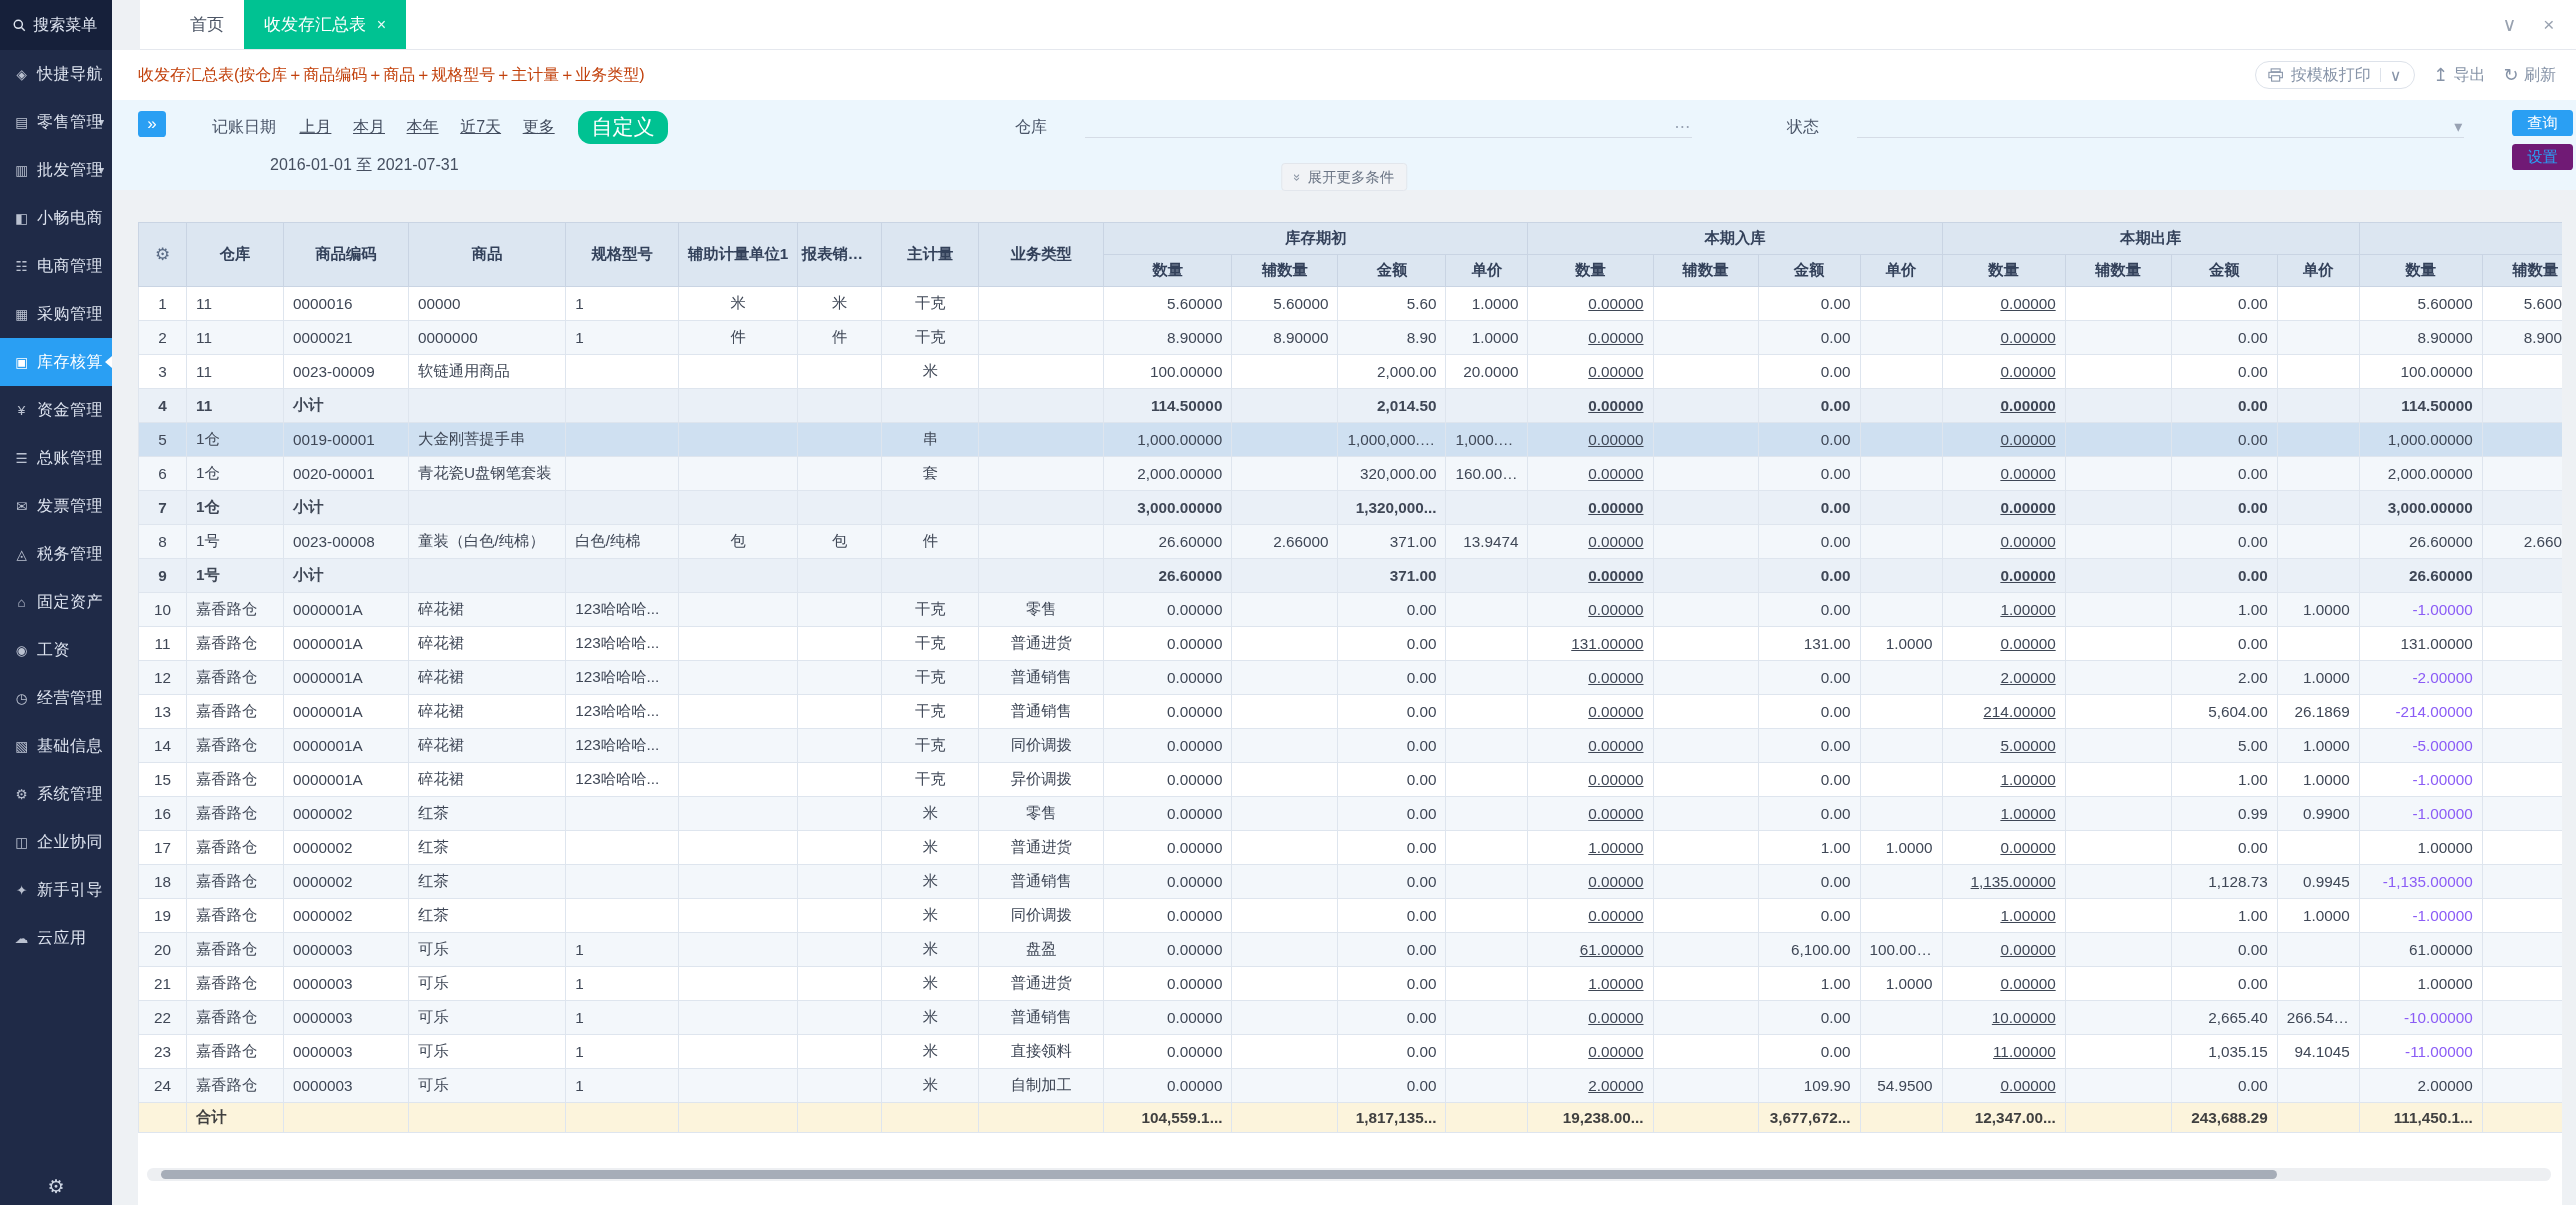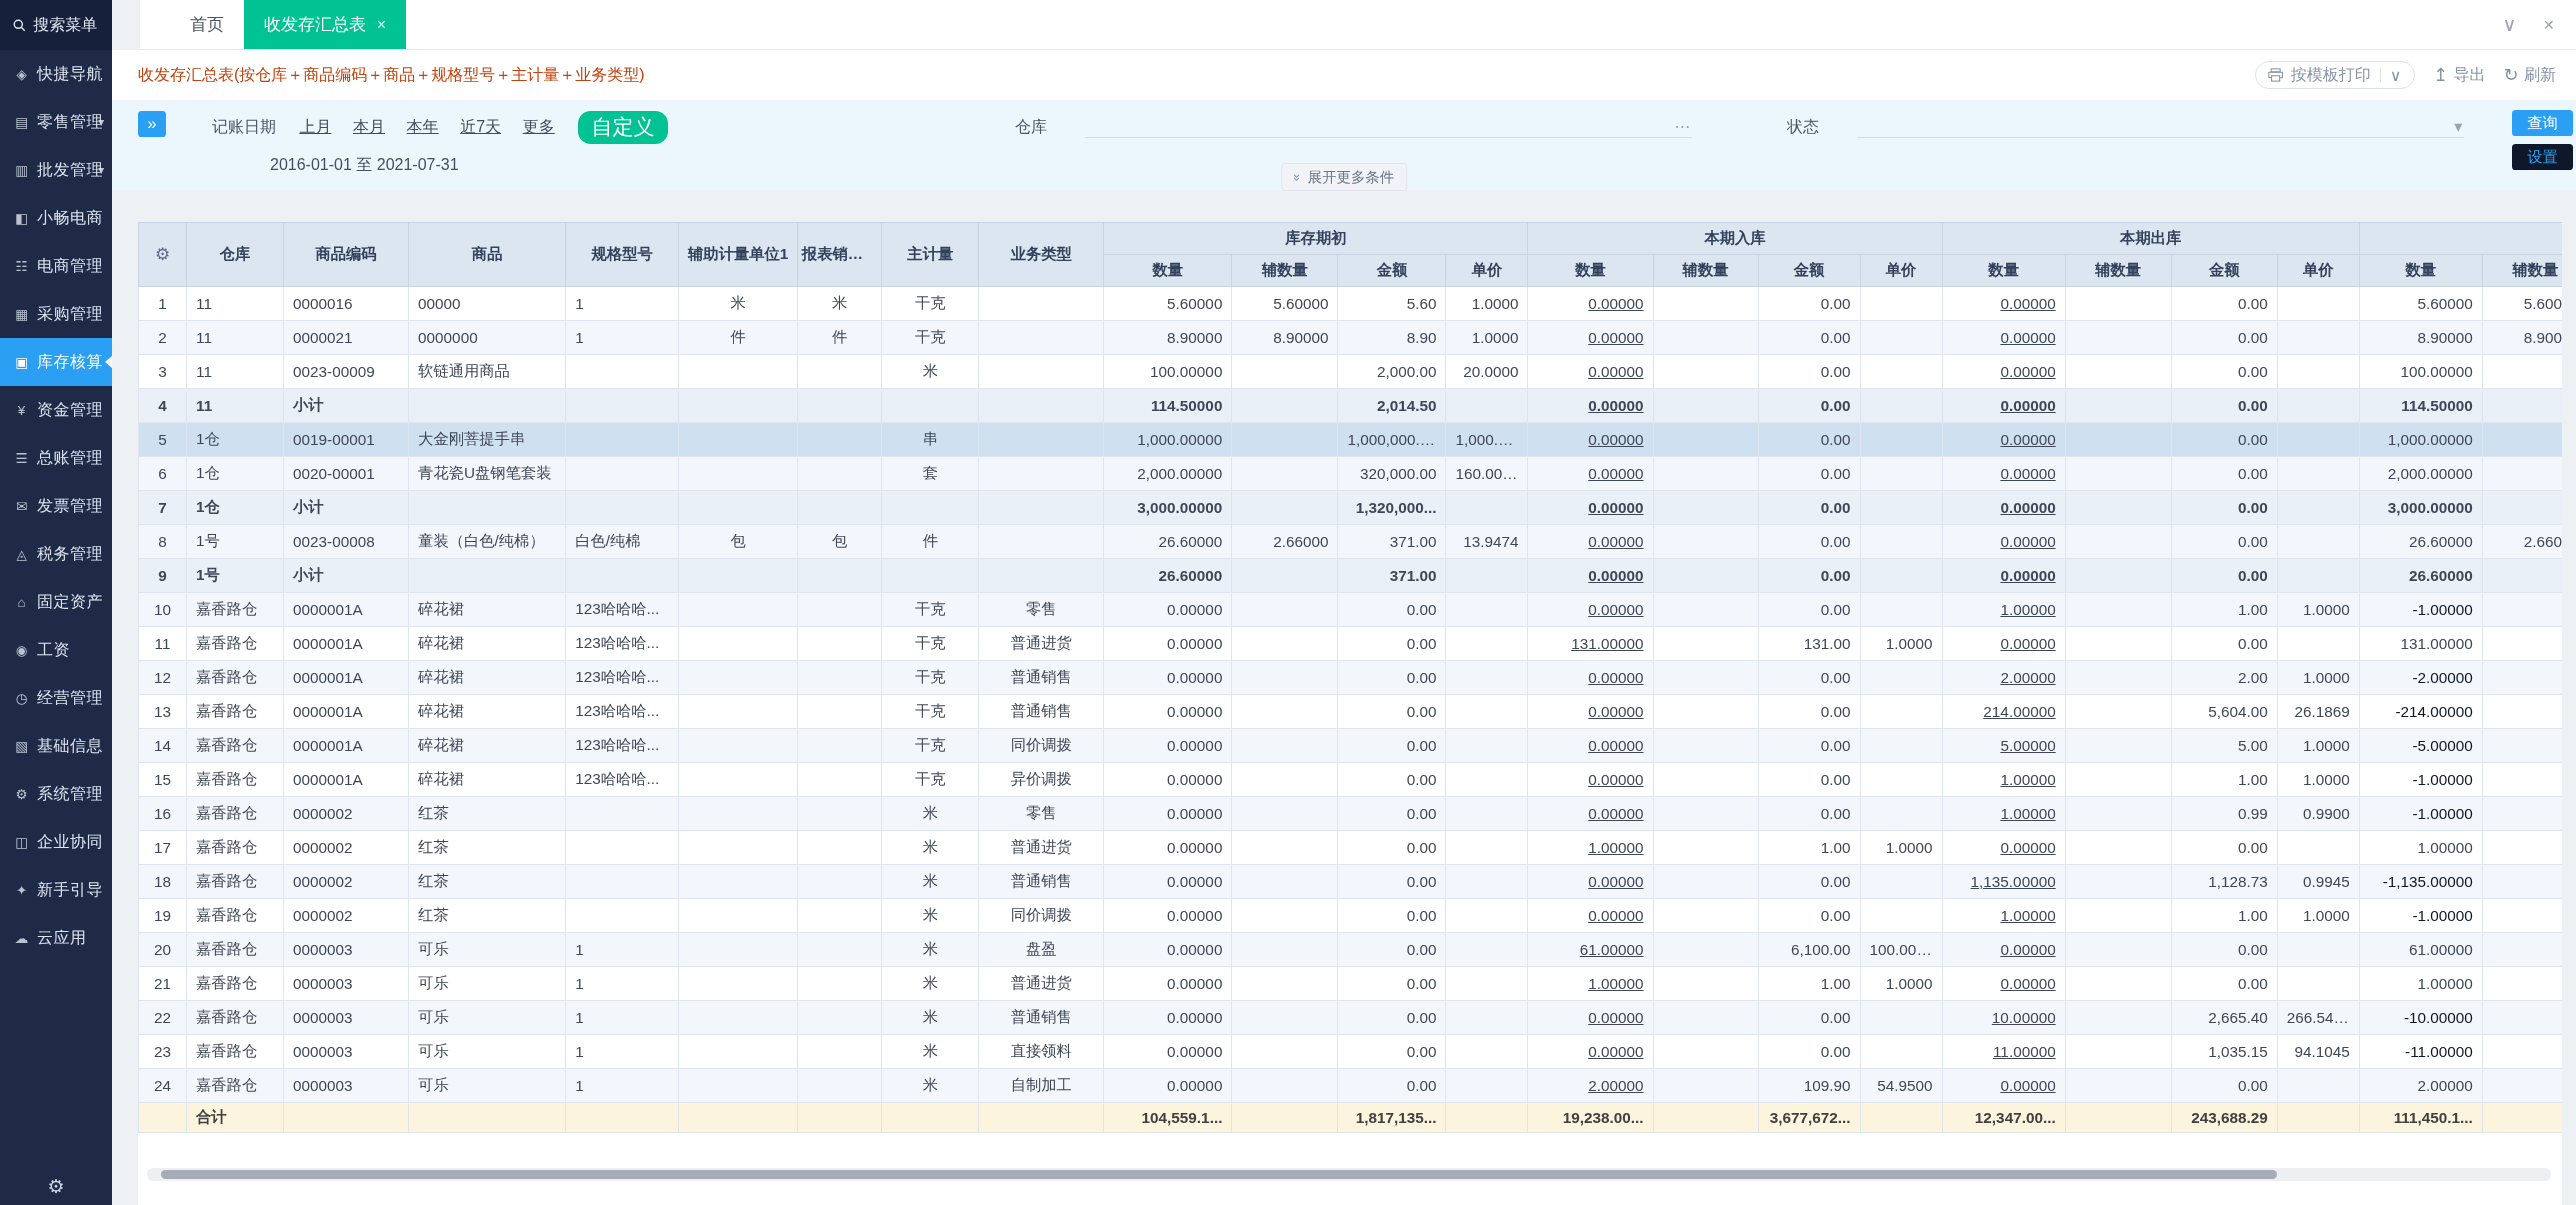--- a/index.html
+++ b/index.html
@@ -65,41 +65,41 @@
   .date-range { margin-left:58px; margin-top:10.8px; font-size:16px; color:#454f60; }
   .f-field { position:absolute; top:14.4px; display:flex; align-items:flex-end; }
   .f-wh { left:903px; width:677px; }
   .f-st { left:1675px; width:677px; }
   .uline { flex:1; margin-left:14.4px; border-bottom:0.9px solid #d5dce6; height:24px; position:relative; cursor:text; }
   .uline .end-ic { position:absolute; right:1.8px; bottom:1.8px; color:#98a2b3; font-size:16px; cursor:pointer; }
   .f-actions { position:absolute; right:3px; top:10px; display:flex; flex-direction:column; gap:8px; }
   .btn { width:61px; height:26px; border:none; border-radius:3.6px; font-size:15.3px;
          font-family:inherit; cursor:pointer; display:flex; align-items:center; justify-content:center; }
   .btn.primary { background:#2a9ff3; color:#fff; }
-  .btn.light { background:#0f172a; color:#2a9ff3; }
+  .btn.light { background:#701a75; color:#2a9ff3; }
   .more-btn { position:absolute; left:50%; top:63px; transform:translateX(-50%); height:28px;
               padding:0 11.7px; background:#f1f3f6; border:0.9px solid #e2e6ec; border-radius:3.6px;
               color:#6b7585; font-size:14.4px; display:flex; align-items:center; gap:6.3px; cursor:pointer; }
   .dbl-chev { display:inline-block; transform:rotate(90deg); font-size:13.5px; color:#8a94a3; }
 
   
   .table-card { flex:1; background:#fff; margin:32px 14.4px 0 26px; position:relative; overflow:hidden; }
   .table-clip { overflow:hidden; width:100%; }
   table { border-collapse:collapse; table-layout:fixed; width:2451px; font-size:15.3px; }
   th,td { white-space:nowrap; overflow:hidden; text-overflow:ellipsis; }
   th { background:#dce6f1; color:#33415a; font-weight:700; height:32px; padding:0 3.6px;
        text-align:center; border:0.9px solid #c9d4e3; font-size:15.3px; }
   .gear-th { font-size:17px; color:#5a6b85; cursor:pointer; }
   td { height:34px; padding:0 9px; color:#3f4756; border:0.9px solid #dee5ee; }
   td.l { text-align:left; } td.c { text-align:center; } td.r { text-align:right; }
   tbody tr:nth-child(even) td { background:#f3f7fb; }
   tbody tr.subtotal td { background:#eaf0f7; font-weight:700; }
   tbody tr.sel td { background:#cfe0f1; }
   tbody tr.total td { background:#fcf4dc; font-weight:700; color:#404040; height:30px; }
-  td.neg { color:#0f172a; }
+  td.neg { color:#8b5cf6; }
   td.lk { text-decoration:underline; cursor:pointer; }
   .hscroll { position:absolute; left:9px; right:10.8px; bottom:25px; height:12.6px;
              background:#edeff2; border-radius:6.3px; }
   .hthumb { position:absolute; left:14.4px; top:1.8px; height:9px; width:88%;
             background:#a6adb8; border-radius:4.5px; cursor:grab; }
 </style>
 </head>
 <body>
 
 <div class="app">

